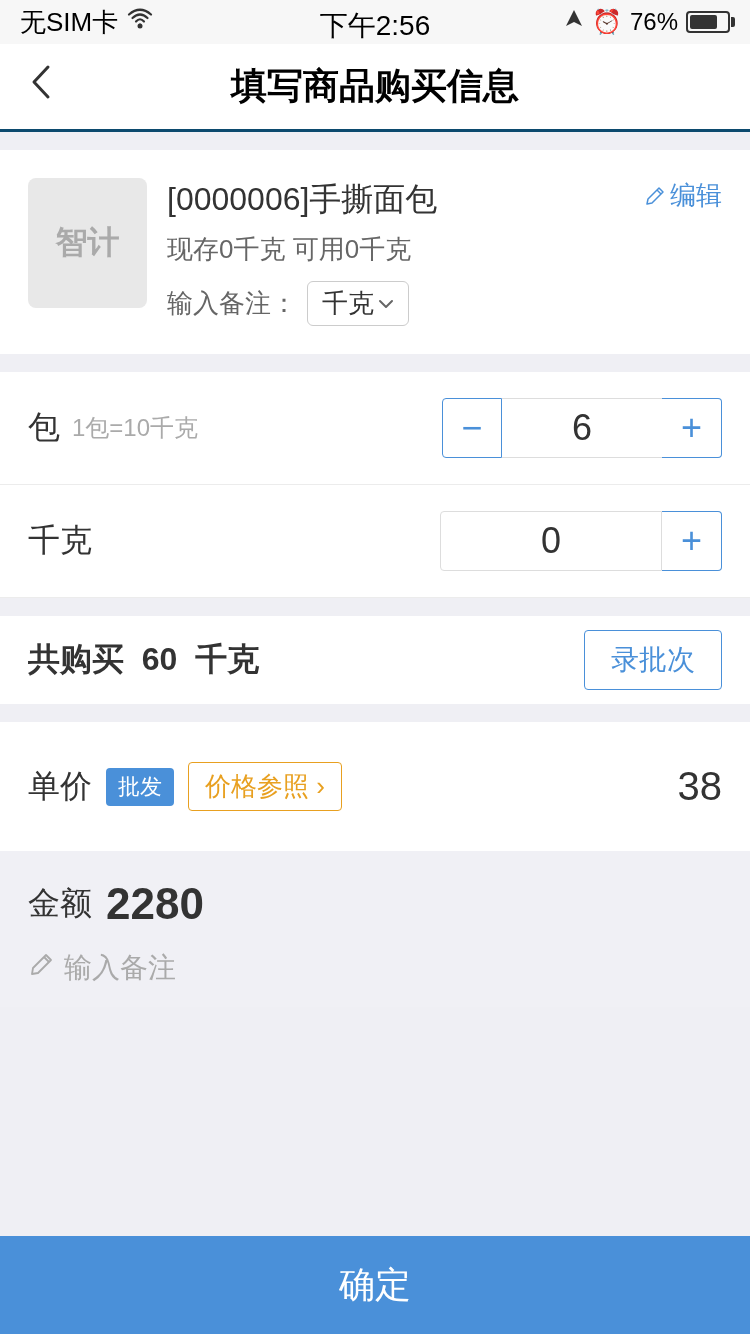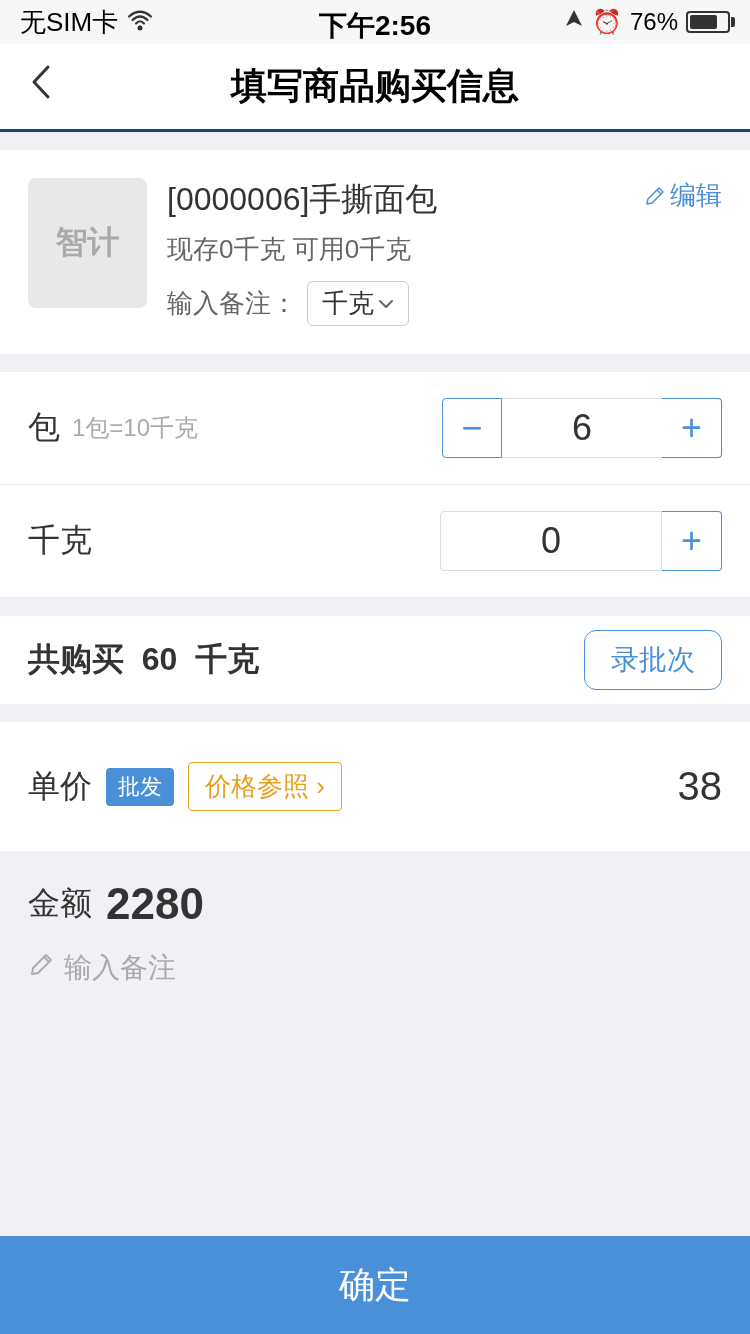--- a/index.html
+++ b/index.html
@@ -19,29 +19,28 @@
       height: 44px;
       background: #f7f7f7;
       display: flex;
       align-items: center;
       justify-content: space-between;
       padding: 0 20px;
       font-size: 26px;
     }
     .status-left {
       display: flex;
-      align-items: center;
       gap: 8px;
     }
     .status-center {
       position: absolute;
       left: 50%;
       transform: translateX(-50%);
       font-size: 28px;
-      font-weight: 700;
+      font-weight: 400;
       margin-top: 7px;
     }
     .status-right {
       display: flex;
       align-items: center;
       gap: 8px;
       font-size: 24px;
     }
     .battery-icon {
       width: 44px;
@@ -265,21 +264,21 @@
       color: #333;
     }
     .summary-text span {
       font-weight: 600;
     }
     .batch-btn {
       border: 1px solid #4a90d9;
       color: #4a90d9;
       padding: 10px 26px;
       font-size: 28px;
-      border-radius: 12px;
+      border-radius: 4px;
       cursor: pointer;
       background: #fff;
     }
 
     
     .price-section {
       background: #fff;
       margin-top: 18px;
       padding: 40px 28px;
     }

